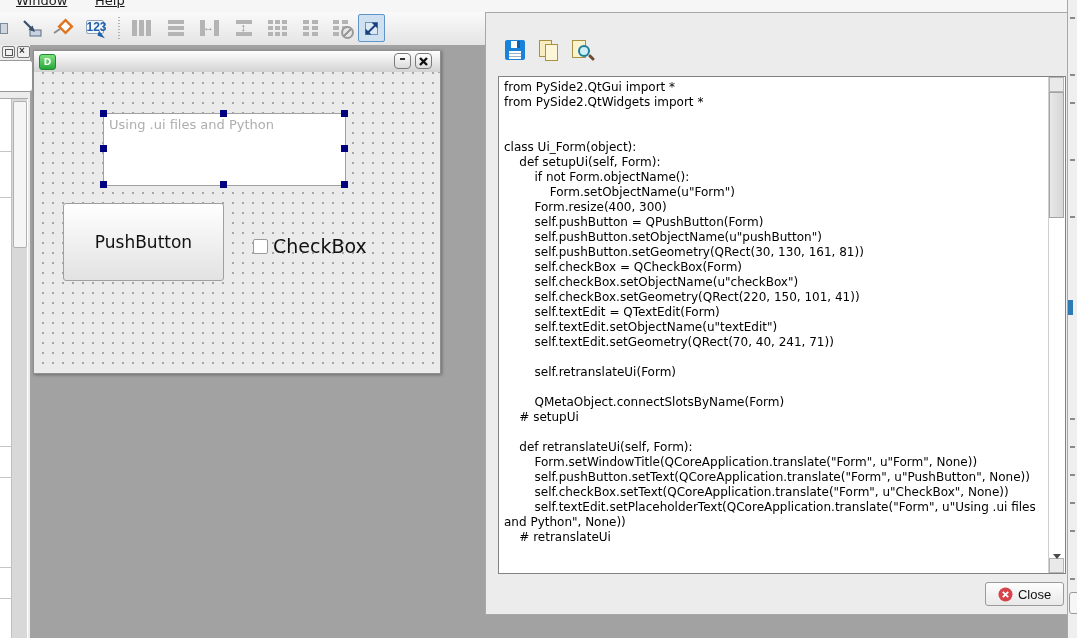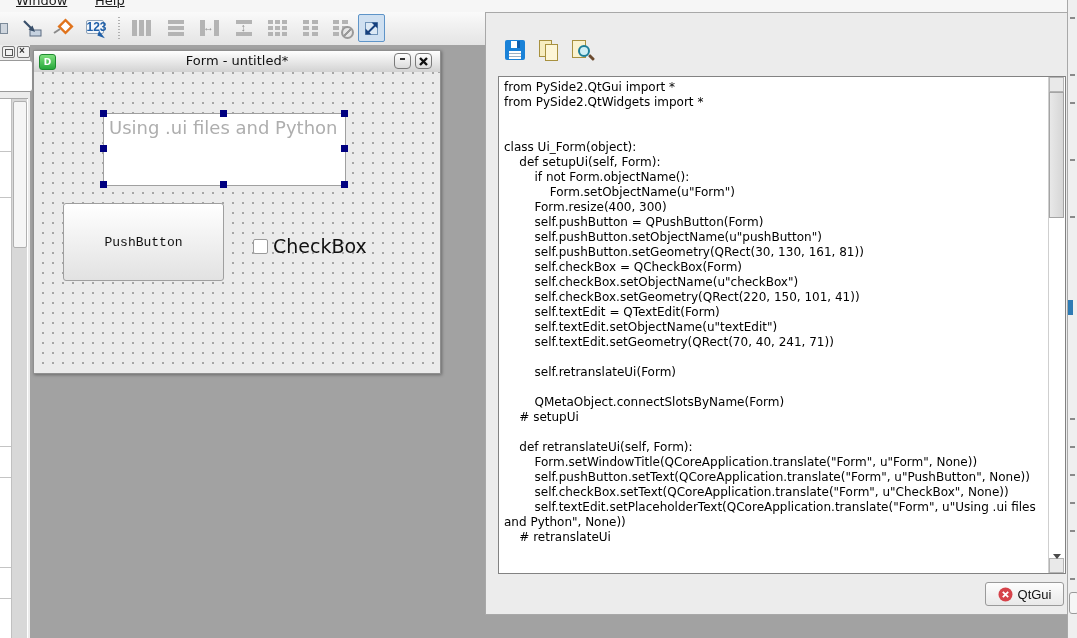--- a/index.html
+++ b/index.html
@@ -66,24 +66,24 @@
   .fticon{position:absolute;left:5px;top:3px;width:15px;height:14px;border-radius:3px;background:linear-gradient(#7ee07e,#28a83c);border:1px solid #1e8a30;
     color:#fff;font-size:9px;font-weight:bold;text-align:center;line-height:14px;}
   .ftext{position:absolute;left:0;top:2px;width:100%;text-align:center;font-size:13px;color:#111;}
   .fbtn{position:absolute;top:2px;width:17px;height:16px;background:linear-gradient(#ffffff,#dcdcdc);border:1px solid #7a7a7a;border-radius:4px;padding:0;}
   .fbtn-min{left:360px;}
   .fbtn-close{left:381px;}
   .minbar{position:absolute;left:5px;top:4px;width:5px;height:2px;background:#333;}
   .fcanvas{position:absolute;left:0;top:21px;width:404px;height:299px;background-color:#ebebeb;
     background-image:radial-gradient(circle,#a6a6a6 0.8px,rgba(0,0,0,0) 1.1px);background-size:10px 10px;background-position:4px 6px;}
   .w-textedit{position:absolute;left:69px;top:41px;width:241px;height:71px;background:#fff;border:1px solid #a0a0a0;}
-  .w-placeholder{position:absolute;left:5px;top:3px;font-size:18px;color:#aeaeae;}
+  .w-placeholder{position:absolute;left:5px;top:3px;font-size:13px;color:#aeaeae;}
   .handle{position:absolute;width:7px;height:7px;background:#000080;}
   .w-push{position:absolute;left:29px;top:131px;width:159px;height:76px;background:linear-gradient(#ffffff,#e2e2e2);border:1px solid #9f9f9f;border-radius:3px;
-    font-size:13px;color:#111;display:flex;align-items:center;justify-content:center;font-family:Liberation Mono, monospace;}
+    font-size:17px;color:#111;display:flex;align-items:center;justify-content:center;}
   .w-check{position:absolute;left:219px;top:163px;display:flex;align-items:center;gap:5px;}
   .chk-ind{width:13px;height:13px;background:#fff;border:1px solid #9a9a9a;border-radius:2px;}
   .chk-lab{font-size:19px;color:#111;}
 
   
   .codedlg{position:absolute;left:485px;top:12px;width:582px;height:603px;background:#ececec;border:1px solid #a8a8a8;border-right:none;box-sizing:border-box;}
   .cbtn{position:absolute;top:22px;width:30px;height:30px;background:transparent;border:none;padding:0;display:flex;align-items:center;justify-content:center;}
   .cbtn-save{left:14px;}
   .cbtn-copy{left:48px;}
   .cbtn-find{left:80px;}
@@ -206,21 +206,20 @@
       <span class="wb-sep" style="top:499px;"></span>
       <div class="wb-scroll">
         <div class="wb-thumb"></div>
       </div>
     </div>
   </div>
 
   <div class="formwin">
     <div class="ftitle">
       <span class="fticon">D</span>
-      <span class="ftext">Form - untitled*</span>
       <button class="fbtn fbtn-min">
         <span class="minbar"></span>
       </button>
       <button class="fbtn fbtn-close">
         <svg width="11" height="11" style="display:block;margin:1px auto 0;">
           <path d="M2 2 L9 9 M9 2 L2 9" stroke="#111" stroke-width="2.4"></path>
         </svg>
       </button>
     </div>
     <div class="fcanvas">
@@ -297,21 +296,21 @@
         <button class="sbtn down">
           <span class="tri-down"></span>
         </button>
       </div>
     </div>
     <button class="dlg-close">
       <svg class="redx" viewBox="0 0 15 15">
         <circle cx="7.5" cy="7.5" r="7" fill="#d6434a"></circle>
         <path d="M4.8 4.8 L10.2 10.2 M10.2 4.8 L4.8 10.2" stroke="#fff" stroke-width="1.8"></path>
       </svg>
-      <span>QtGui</span>
+      <span>Close</span>
     </button>
   </div>
 
   <div class="resbar">
     <div class="resbox resbox1">
       <span class="reslabel">&lt;resource root&gt;</span>
     </div>
     <div class="resbox resbox2"></div>
   </div>
 

